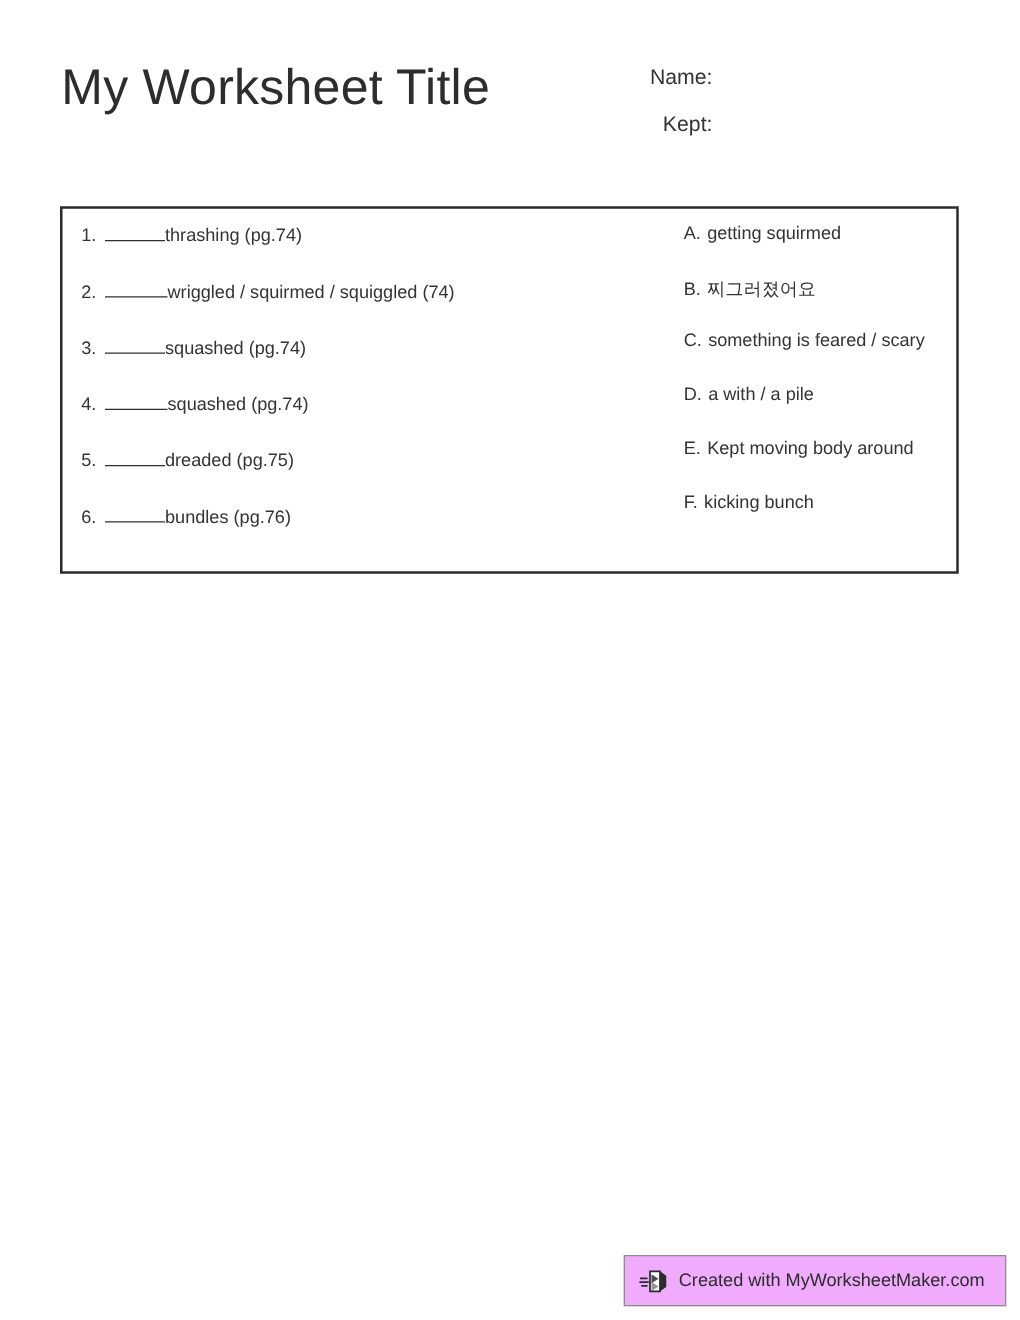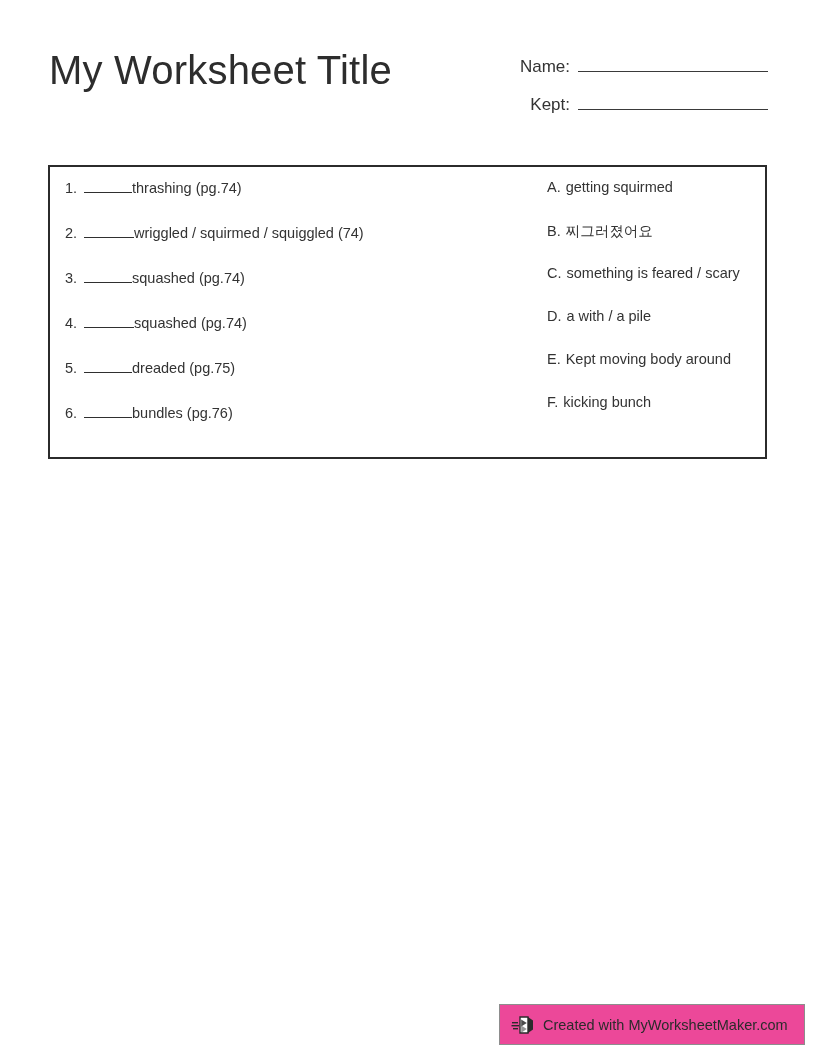--- a/index.html
+++ b/index.html
@@ -32,20 +32,21 @@
     font-weight: 400;
     letter-spacing: 0.2px;
     color: #2d2d2d;
     white-space: nowrap;
   }
   .field-row {
     position: absolute;
     display: flex;
     align-items: baseline;
     height: 24px;
+    flex-direction: column;
   }
   #name-row { left: 420px; top: 52px; width: 348px; }
   #date-row { left: 420px; top: 90px; width: 348px; }
   .field-label {
     font-size: 17px;
     color: #333333;
     text-align: right;
     width: 150px;
     padding-right: 8px;
     white-space: nowrap;
@@ -122,21 +123,21 @@
   }
 
   
   #footer-badge {
     position: absolute;
     left: 499px;
     top: 1004px;
     width: 306px;
     height: 41px;
     border: 1px solid #8d8d8d;
-    background: #ec4899;
+    background: #f0abfc;
     box-sizing: border-box;
     display: flex;
     align-items: center;
     padding-left: 11px;
   }
   #footer-logo {
     flex: 0 0 auto;
     width: 26px;
     height: 26px;
     margin-right: 6px;

